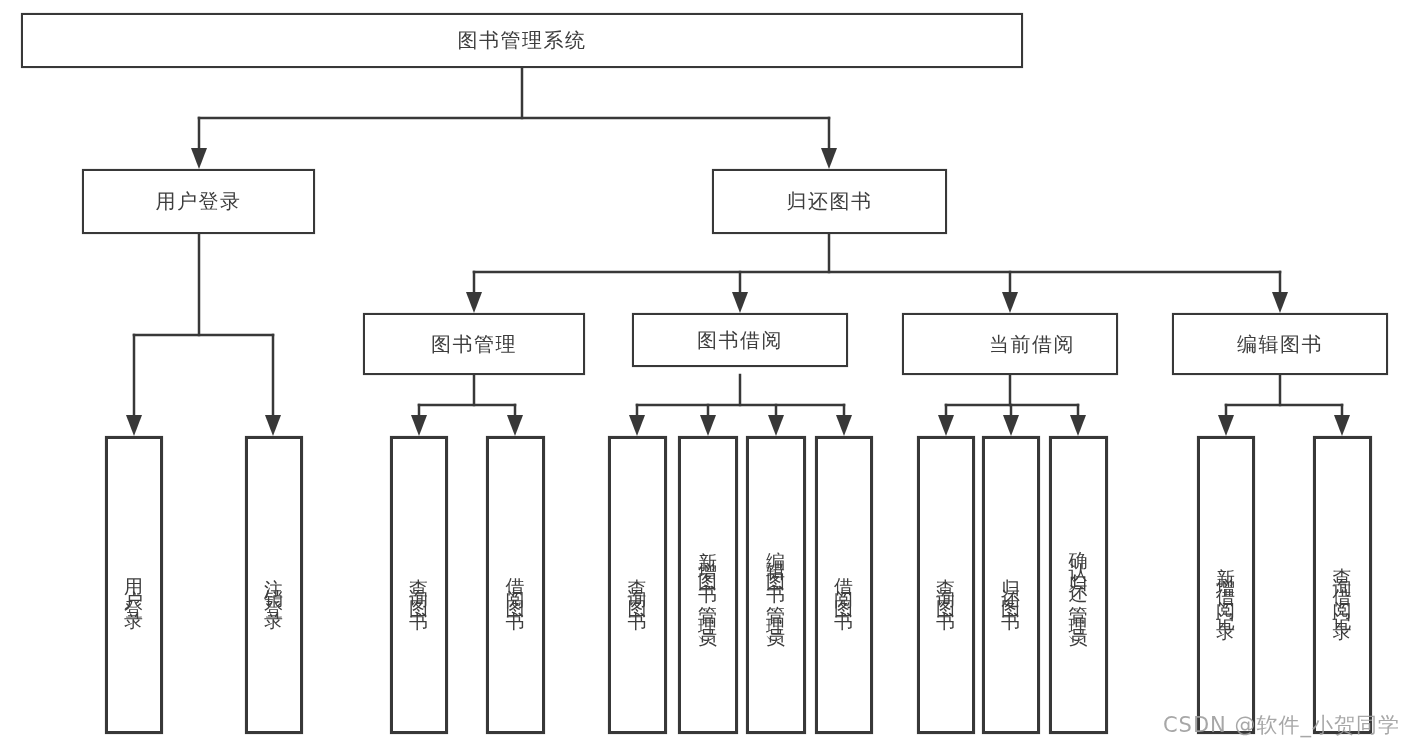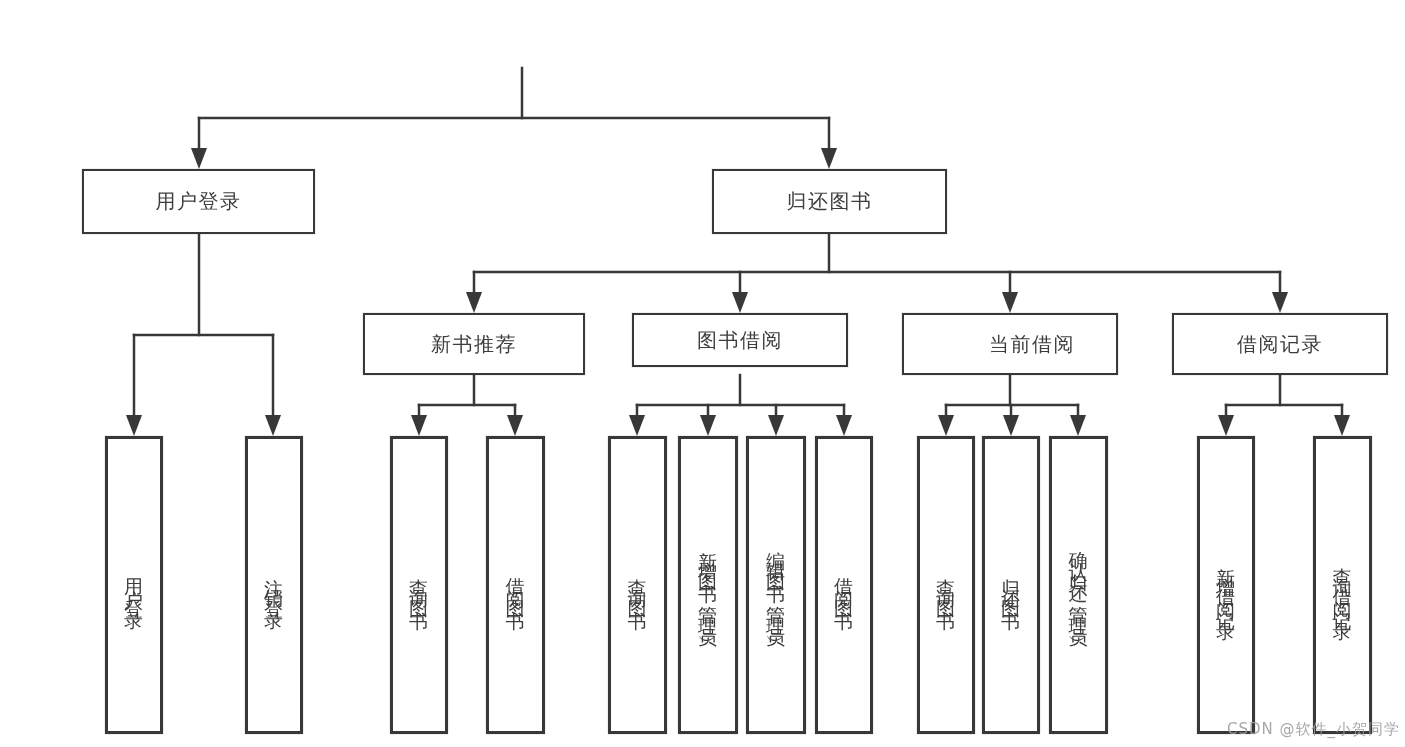--- a/index.html
+++ b/index.html
@@ -17,21 +17,21 @@
   .vbox{
     border-width:3px;
     writing-mode:vertical-rl;text-orientation:mixed;
     font-size:19px;letter-spacing:11px;line-height:1;
   }
   .connectors{position:absolute;left:0;top:0;z-index:0;}
   .connectors line{stroke:#383838;stroke-width:2.5;stroke-linecap:square;}
   .connectors polygon{fill:#383838;stroke:none;}
   .watermark{
     position:absolute;right:5px;bottom:8px;z-index:2;
-    font-size:15px;letter-spacing:1px;color:#9e9e9e;opacity:.9;
+    font-size:21px;letter-spacing:1px;color:#9e9e9e;opacity:.9;
   }
   
   #n-root{left:21px;top:13px;width:1002px;height:55px;}
   #n-l2-0{left:82px;top:169px;width:233px;height:65px;}
   #n-l2-1{left:712px;top:169px;width:235px;height:65px;}
   #n-l3-0{left:363px;top:313px;width:222px;height:62px;}
   #n-l3-1{left:632px;top:313px;width:216px;height:54px;}
   #n-l3-2{left:902px;top:313px;width:216px;height:62px;padding-left:44px;}
   #n-l3-3{left:1172px;top:313px;width:216px;height:62px;}
   #lf-0{left:105px;top:436px;width:58px;height:298px;}
@@ -115,28 +115,29 @@
     <g>
       <line x1="1280" y1="375" x2="1280" y2="405"></line>
       <line x1="1226" y1="405" x2="1342" y2="405"></line>
       <line x1="1226" y1="405" x2="1226" y2="419"></line>
       <line x1="1342" y1="405" x2="1342" y2="419"></line>
       <polygon points="1226,436 1218,415 1234,415"></polygon>
       <polygon points="1342,436 1334,415 1350,415"></polygon>
     </g>
   </svg>
 
+  <div id="n-root" class="box hbox">图书管理系统</div>
 
   <div id="n-l2-0" class="box hbox">用户登录</div>
   <div id="n-l2-1" class="box hbox">归还图书</div>
 
-  <div id="n-l3-0" class="box hbox">新书推荐</div>
+  <div id="n-l3-0" class="box hbox">图书管理</div>
   <div id="n-l3-1" class="box hbox">图书借阅</div>
   <div id="n-l3-2" class="box hbox">当前借阅</div>
-  <div id="n-l3-3" class="box hbox">借阅记录</div>
+  <div id="n-l3-3" class="box hbox">编辑图书</div>
 
   <div id="lf-0" class="box vbox">用户登录</div>
   <div id="lf-1" class="box vbox">注销登录</div>
 
   <div id="lf-2" class="box vbox">查询图书</div>
   <div id="lf-3" class="box vbox">借阅图书</div>
 
   <div id="lf-4" class="box vbox">查询图书</div>
   <div id="lf-5" class="box vbox">新增图书（管理员）</div>
   <div id="lf-6" class="box vbox">编辑图书（管理员）</div>

